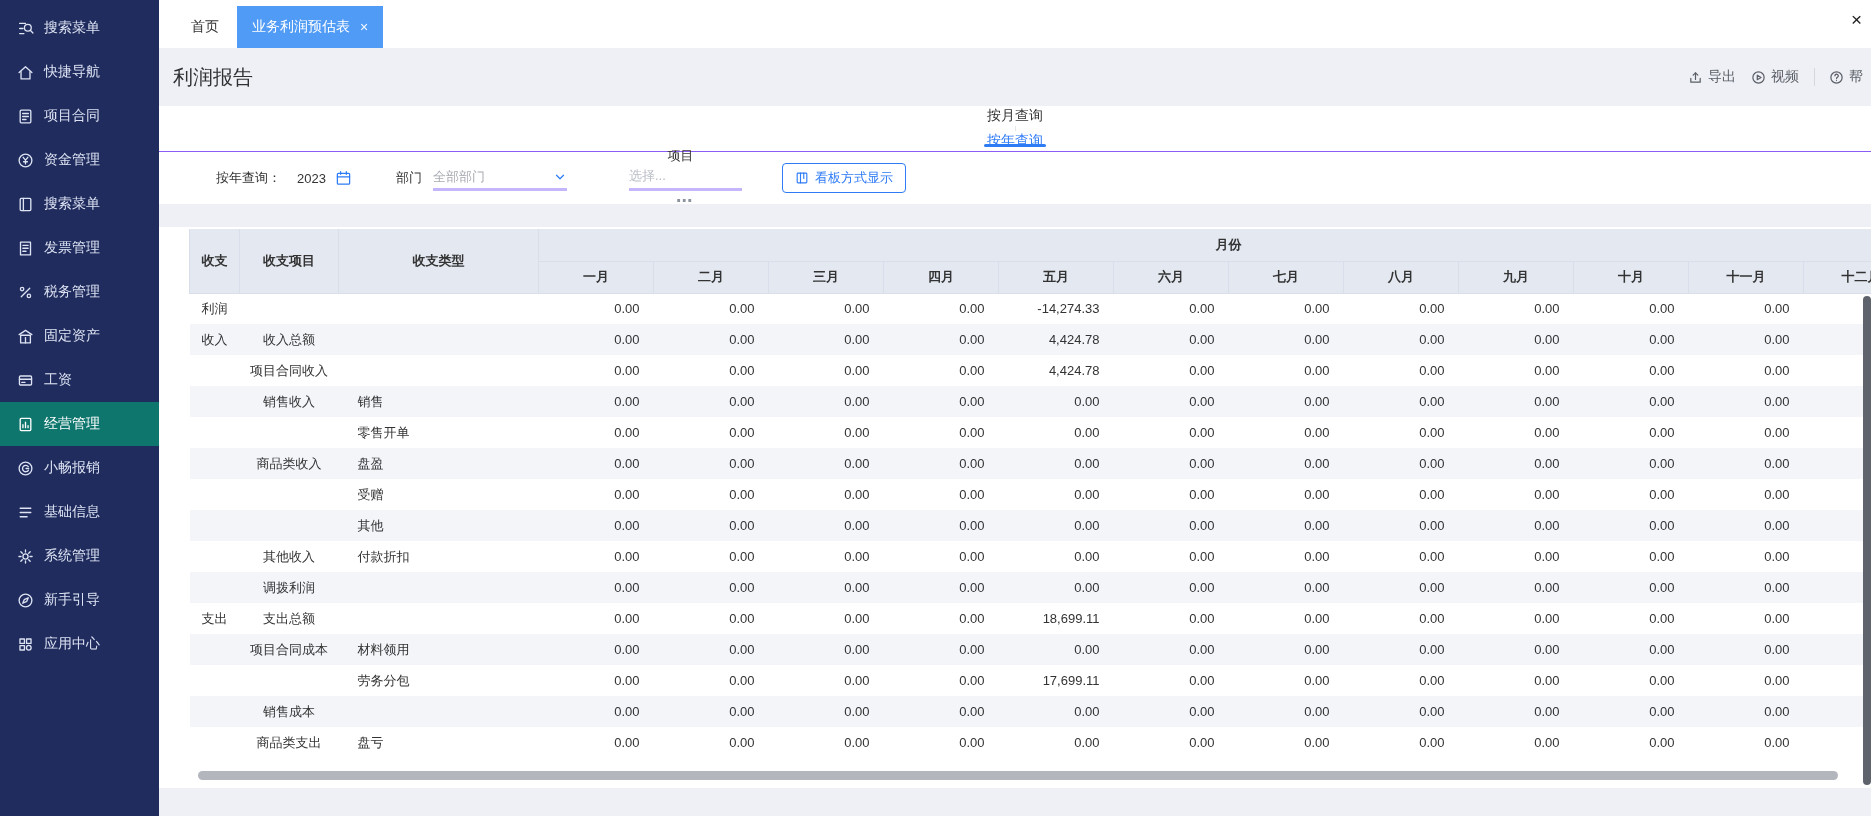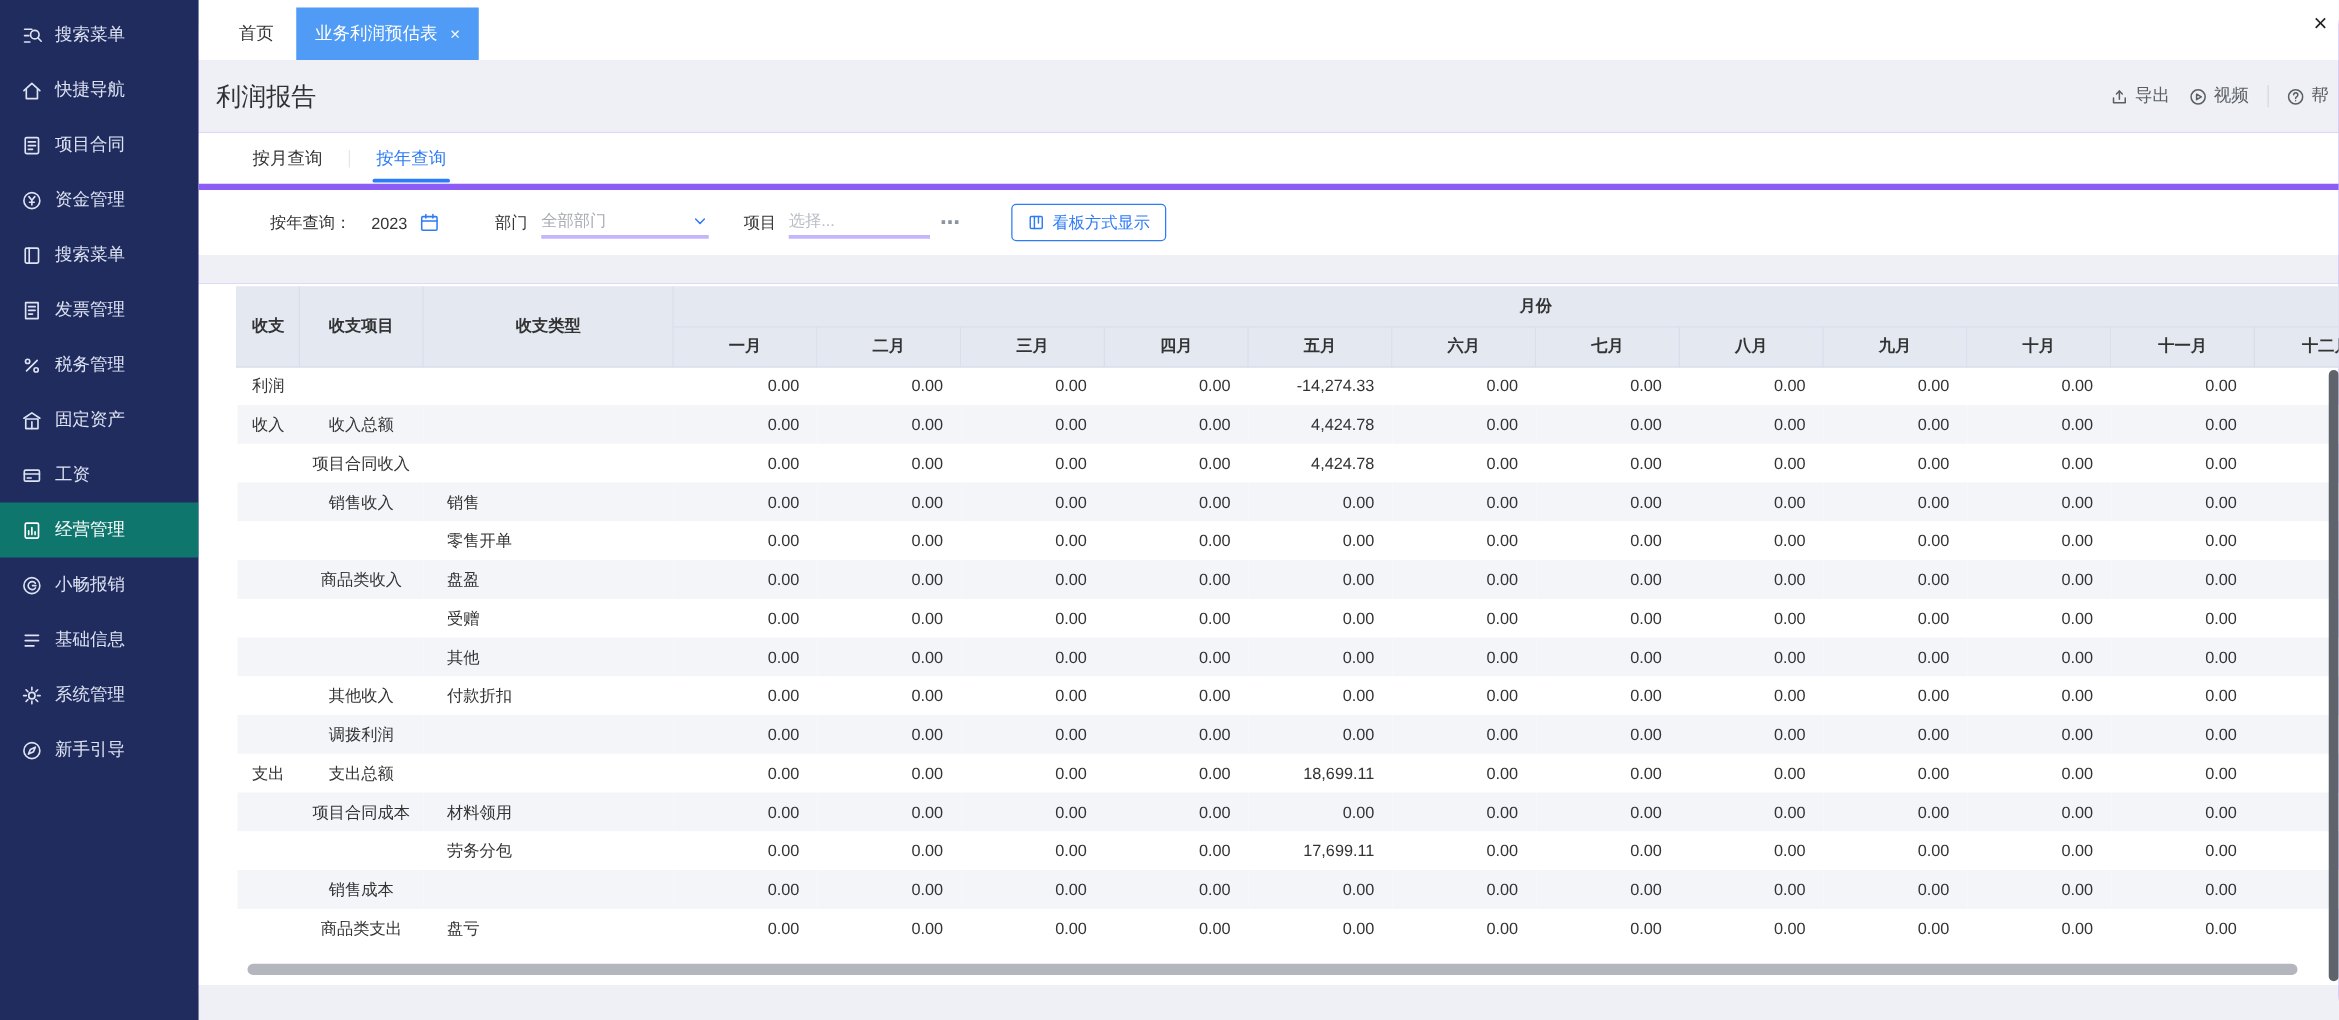--- a/index.html
+++ b/index.html
@@ -35,41 +35,41 @@
   
   .titlebar { height:58px; flex:none; background:#eef0f5; display:flex; align-items:center; padding:0 8px 0 14px; }
   .page-title { font-size:20px; color:#303133; font-weight:500; }
   .title-actions { margin-left:auto; display:flex; align-items:center; gap:15px; color:#5a5e66; font-size:14px; white-space:nowrap; overflow:hidden; }
   .action { display:flex; align-items:center; gap:5px; cursor:pointer; }
   .action svg { width:15px; height:15px; flex:none; }
   .action.help { border-left:1px solid #d4d7de; padding-left:14px; }
 
   
   .panel-top { flex:none; background:#fff; }
-  .view-tabs { height:46px; display:flex; align-items:center; padding-left:40px; border-bottom:5px solid #8b5cf6; }
+  .view-tabs { height:46px; display:flex; align-items:center; border-bottom:1px solid #8b5cf6;flex-direction:column; }
   .vtab { position:relative; height:46px; display:flex; align-items:center; padding:0 3px; font-size:14px; color:#333; cursor:pointer; }
   .vtab.active { color:#2e7bf6; }
   .vtab.active::after { content:""; position:absolute; left:0; right:0; bottom:4px; height:3px; border-radius:2px; background:#2e7bf6; }
   .vtab-sep { width:1px; height:14px; background:#e4e6ea; margin:0 18px; }
 
   .filters { height:52px; display:flex; align-items:center; padding-left:57px; font-size:13px; color:#333; }
   .f-label { color:#333; white-space:nowrap; }
   .year-value { margin:0 9px 0 16px; color:#333; }
   .cal-icon { color:#2e7bf6; display:inline-flex; cursor:pointer; }
   .cal-icon svg { width:17px; height:17px; }
   .select-box { display:flex; align-items:center; height:26px; border-bottom:3px solid #c4b5fd; cursor:pointer; }
   .select-dept { width:134px; margin-left:11px; }
   .select-proj { width:113px; margin-left:10px; }
   .sel-text { color:#a8abb2; font-size:13px; }
   .sel-text.lighter { color:#b9bdc6; }
   .chev { margin-left:auto; color:#2e7bf6; display:inline-flex; }
   .chev svg { width:14px; height:14px; }
   .more-btn { margin-left:8px; color:#8e949e; font-size:16px; font-weight:bold; letter-spacing:1px; cursor:pointer; }
   .dept-wrap { margin-left:44px; display:flex; align-items:center; }
-  .proj-wrap { margin-left:28px; display:flex; align-items:center; }
+  .proj-wrap { margin-left:52px; display:flex; align-items:center;flex-direction:column; }
   .board-btn {
     margin-left:40px; height:30px; padding:0 12px; display:flex; align-items:center; gap:6px;
     border:1px solid #2e7bf6; color:#2e7bf6; background:#fff; border-radius:4px; font-size:13px; cursor:pointer;
   }
   .board-btn svg { width:14px; height:14px; }
 
   .gap-strip { height:23px; flex:none; background:#eef0f5; }
 
   
   .table-wrap { flex:none; height:561px; background:#fff; position:relative; overflow:hidden; padding:2px 0 0 30px; }
@@ -225,20 +225,31 @@
           <span>系统管理</span>
         </div>
         <div class="side-item">
           <span class="icon">
             <svg viewBox="0 0 16 16" fill="none" stroke="currentColor" stroke-width="1.25" stroke-linecap="round" stroke-linejoin="round">
               <circle cx="8" cy="8" r="6"></circle>
               <path d="M10.6 5.4L9.2 8.8l-3.8 1.8L6.8 7.2z"></path>
             </svg>
           </span>
           <span>新手引导</span>
+        </div>
+        <div class="side-item">
+          <span class="icon">
+            <svg viewBox="0 0 16 16" fill="none" stroke="currentColor" stroke-width="1.25" stroke-linecap="round" stroke-linejoin="round">
+              <rect x="2.8" y="2.8" width="4.2" height="4.2"></rect>
+              <rect x="9" y="2.8" width="4.2" height="4.2"></rect>
+              <rect x="2.8" y="9" width="4.2" height="4.2"></rect>
+              <circle cx="11.1" cy="11.1" r="2.2"></circle>
+            </svg>
+          </span>
+          <span>应用中心</span>
         </div>
       </div>
   </aside>
 
   <div class="main">
 
     <div class="tabbar">
       <div class="tab-home">首页</div>
       <div class="tab-active">
         <span>业务利润预估表</span>

